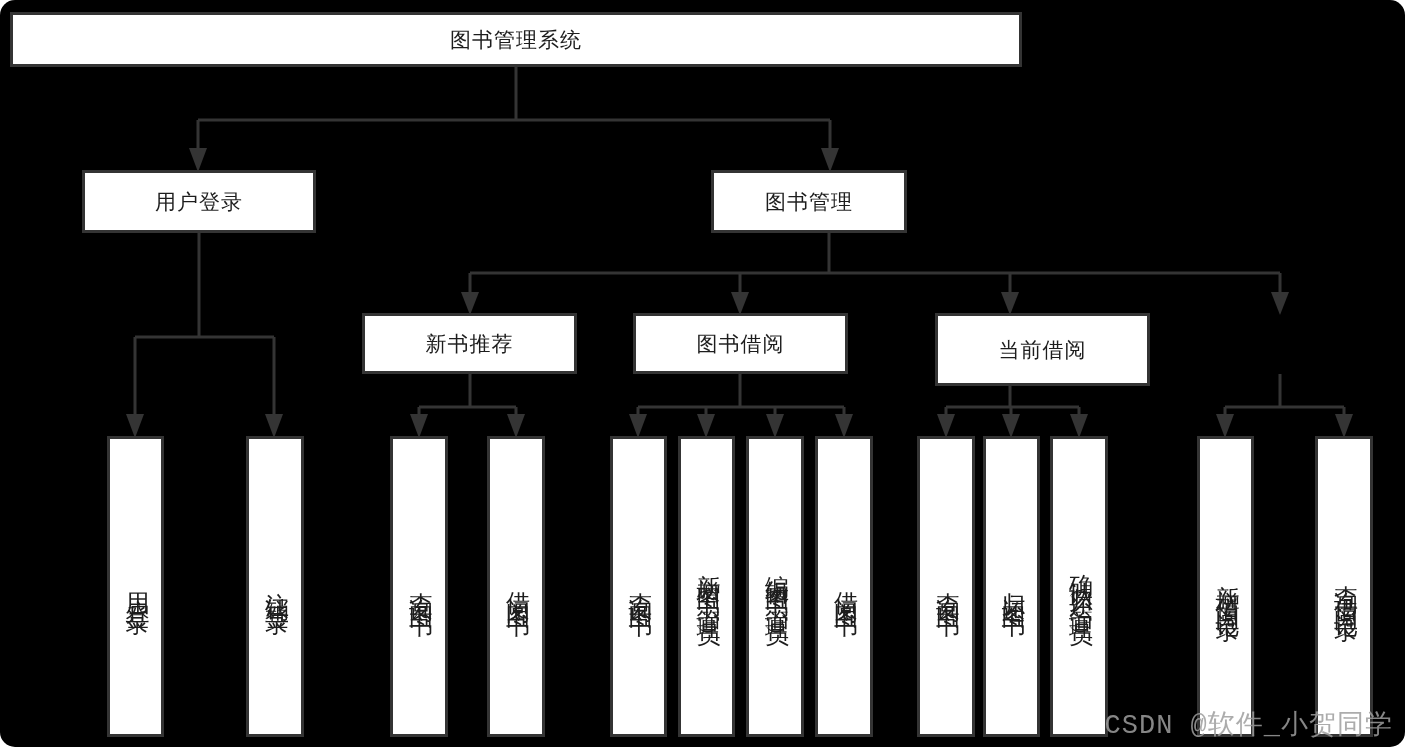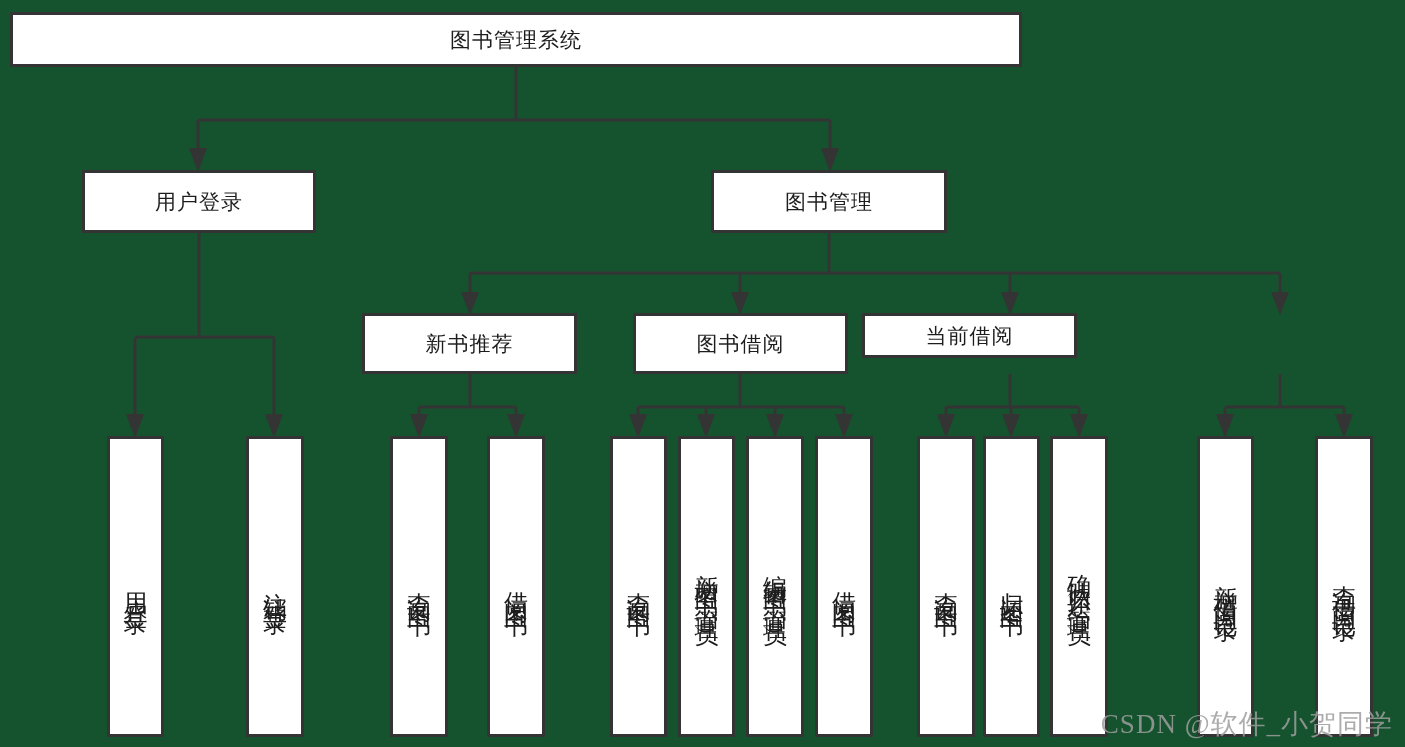--- a/index.html
+++ b/index.html
@@ -1,22 +1,23 @@
 <!DOCTYPE html>
 <html><head>
 <meta charset="utf-8">
 <style>
   html, body { margin: 0; padding: 0; background: #ffffff; }
   .canvas {
     position: relative;
     width: 1405px;
     height: 747px;
-    background: #14532d;
-    font-family: Liberation Serif, serif;
+    background: #000000;
+    font-family: Liberation Mono, monospace;
     overflow: hidden;
+    border-radius: 15px;
   }
   .edges {
     position: absolute;
     left: 0; top: 0;
     width: 1405px; height: 747px;
     pointer-events: none;
   }
   .node {
     position: absolute;
     box-sizing: border-box;
@@ -125,31 +126,31 @@
     </g>
   </svg>
 
   <div class="node h" style="left:10px; top:12px; width:1012px; height:55px;">
     <span>图书管理系统</span>
   </div>
 
   <div class="node h" style="left:82px; top:170px; width:234px; height:63px;">
     <span>用户登录</span>
   </div>
-  <div class="node h" style="left:711px; top:170px; width:236px; height:63px;">
+  <div class="node h" style="left:711px; top:170px; width:196px; height:63px;">
     <span>图书管理</span>
   </div>
 
   <div class="node h" style="left:362px; top:313px; width:215px; height:61px;">
     <span>新书推荐</span>
   </div>
   <div class="node h" style="left:633px; top:313px; width:215px; height:61px;">
     <span>图书借阅</span>
   </div>
-  <div class="node h" style="left:862px; top:313px; width:215px; height:45px;">
+  <div class="node h" style="left:935px; top:313px; width:215px; height:73px;">
     <span>当前借阅</span>
   </div>
 
   <div class="node v" style="left:107px; top:436px; width:57px; height:301px;">
     <span>用户登录</span>
   </div>
   <div class="node v" style="left:246px; top:436px; width:58px; height:301px;">
     <span>注销登录</span>
   </div>
 

